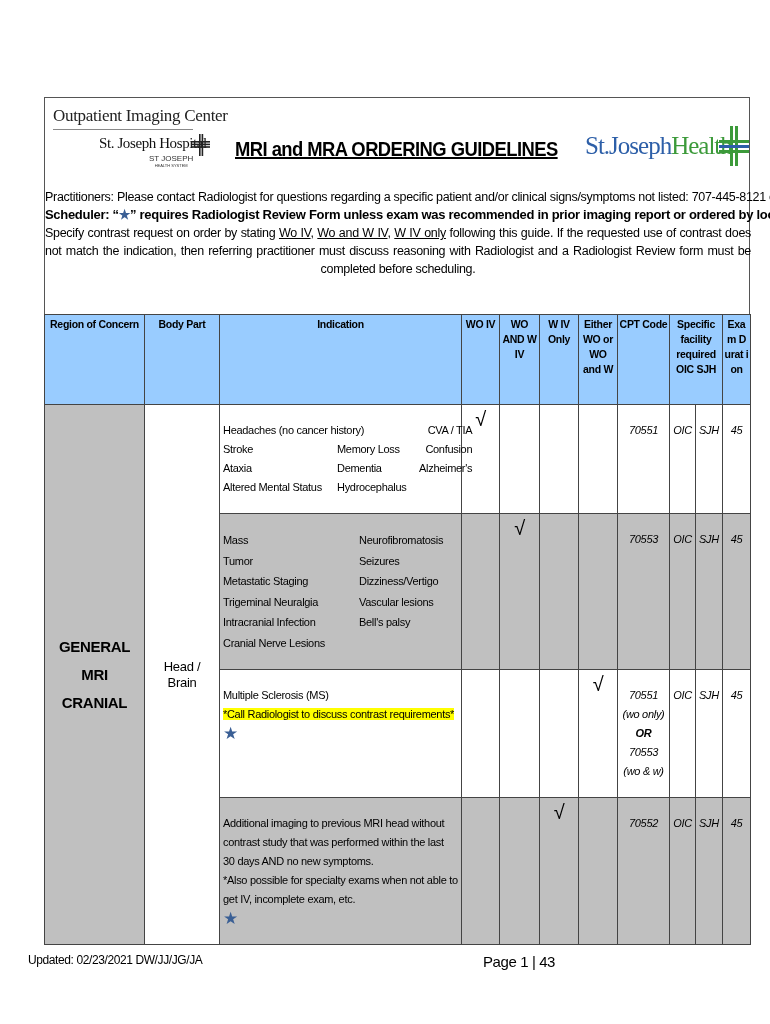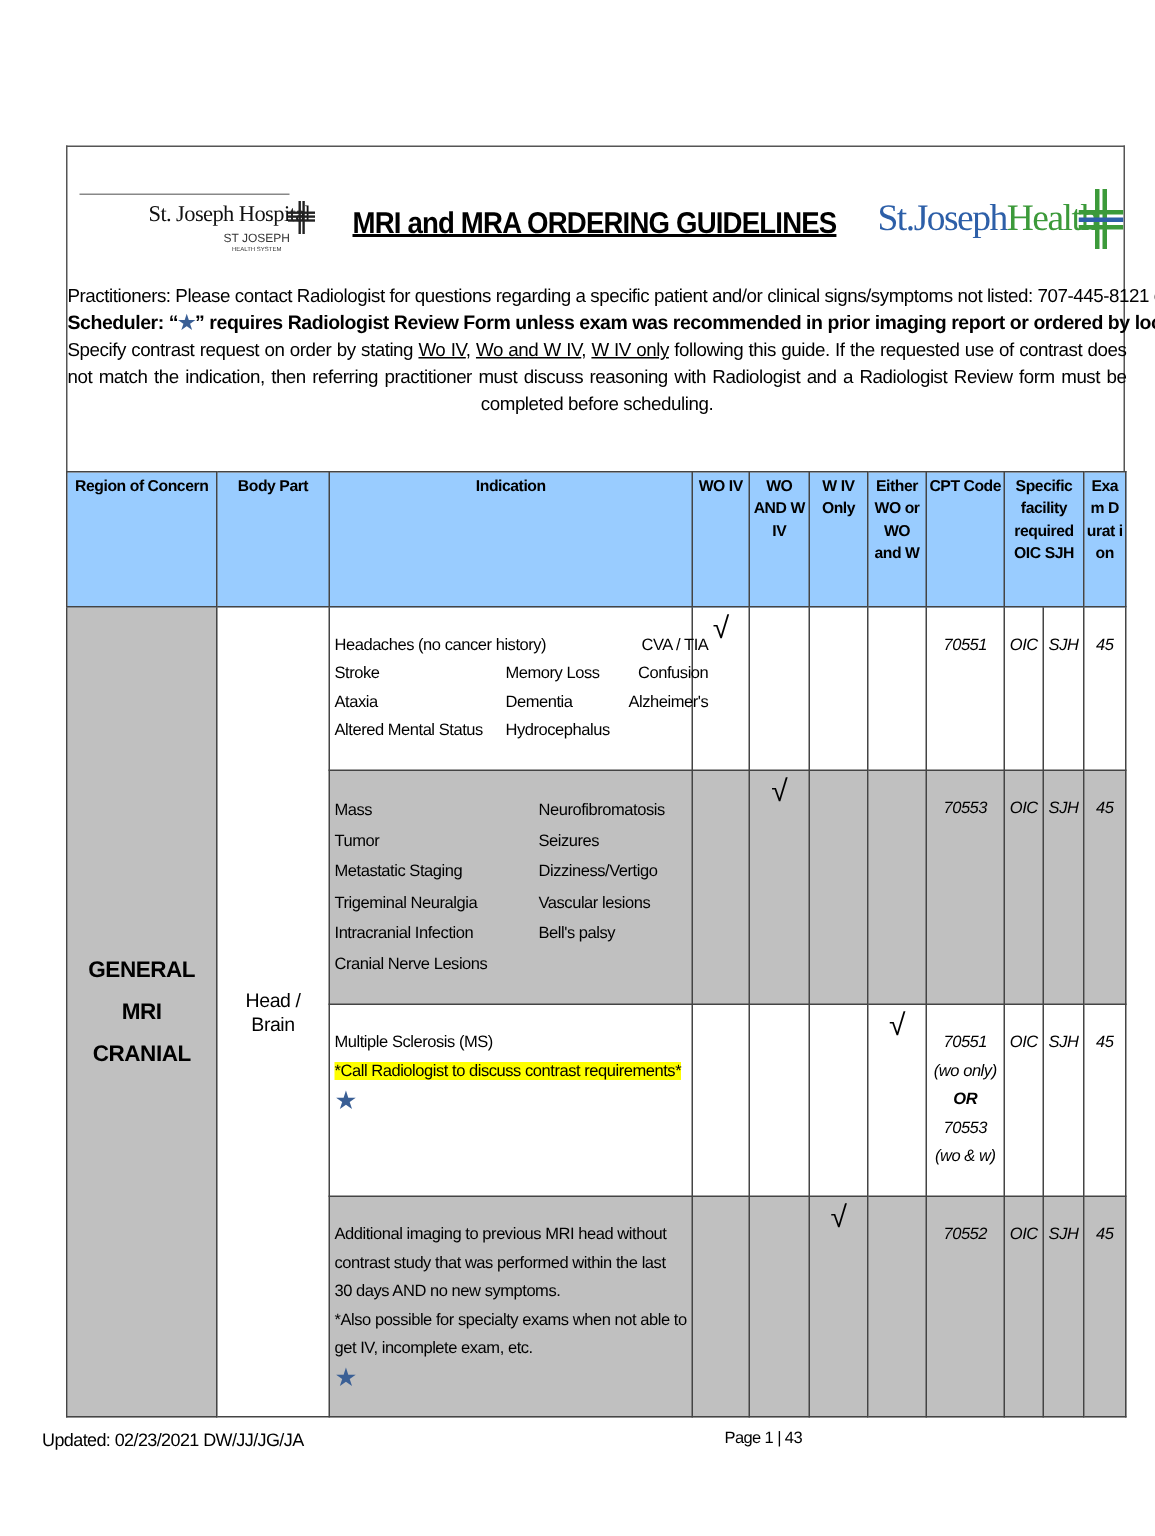--- a/index.html
+++ b/index.html
@@ -26,27 +26,28 @@
   th { background:#99ccff; font-weight:bold; vertical-align:top; text-align:center; border:1px solid #444; padding:2px 1px; font-size:10.5px; line-height:15px; }
   td { border:1px solid #444; vertical-align:top; padding:16px 3px; line-height:19px; }
   .region { background:#c0c0c0; text-align:center; vertical-align:middle; font-weight:bold; font-size:15px; line-height:28px; }
   .bodypart { background:#fff; text-align:center; vertical-align:middle; font-size:13px; line-height:16px; }
   .gray td.g { background:#c0c0c0; }
   .ctr { text-align:center;font-style:italic; }
   .check { text-align:center; font-size:20px; line-height:20px; padding-top:4px; }
   .ind-grid { display:grid; column-gap:4px; }
   .hl { background:#ffff00; }
   .footer-left { position:absolute; left:28px; top:953px; font-size:12px; letter-spacing:-0.4px; }
-  .footer-right { position:absolute; left:483px; top:953px; font-size:11px; letter-spacing:-0.4px; }
+  .footer-right { position:absolute; left:483px; top:953px; font-size:15px; letter-spacing:-0.4px; }
 </style>
 </head>
 <body>
 
 <div class="page">
   <div class="frame">
+    <div class="oic-title">Outpatient Imaging Center</div>
     <div class="oic-rule"></div>
     <div class="sjh-logo">St. Joseph Hospital</div>
     <svg class="cross-small" width="18" height="22" viewBox="0 0 18 22">
       <rect x="7" y="0" width="1.6" height="22" fill="#222"></rect>
         <rect x="9.6" y="0" width="1.6" height="22" fill="#222"></rect>
       <rect x="0" y="7" width="18" height="1.6" fill="#222"></rect>
         <rect x="0" y="9.6" width="18" height="1.6" fill="#222"></rect>
         <rect x="0" y="12.2" width="18" height="1.6" fill="#222"></rect>
     </svg>
     <div class="sjh-sub">

